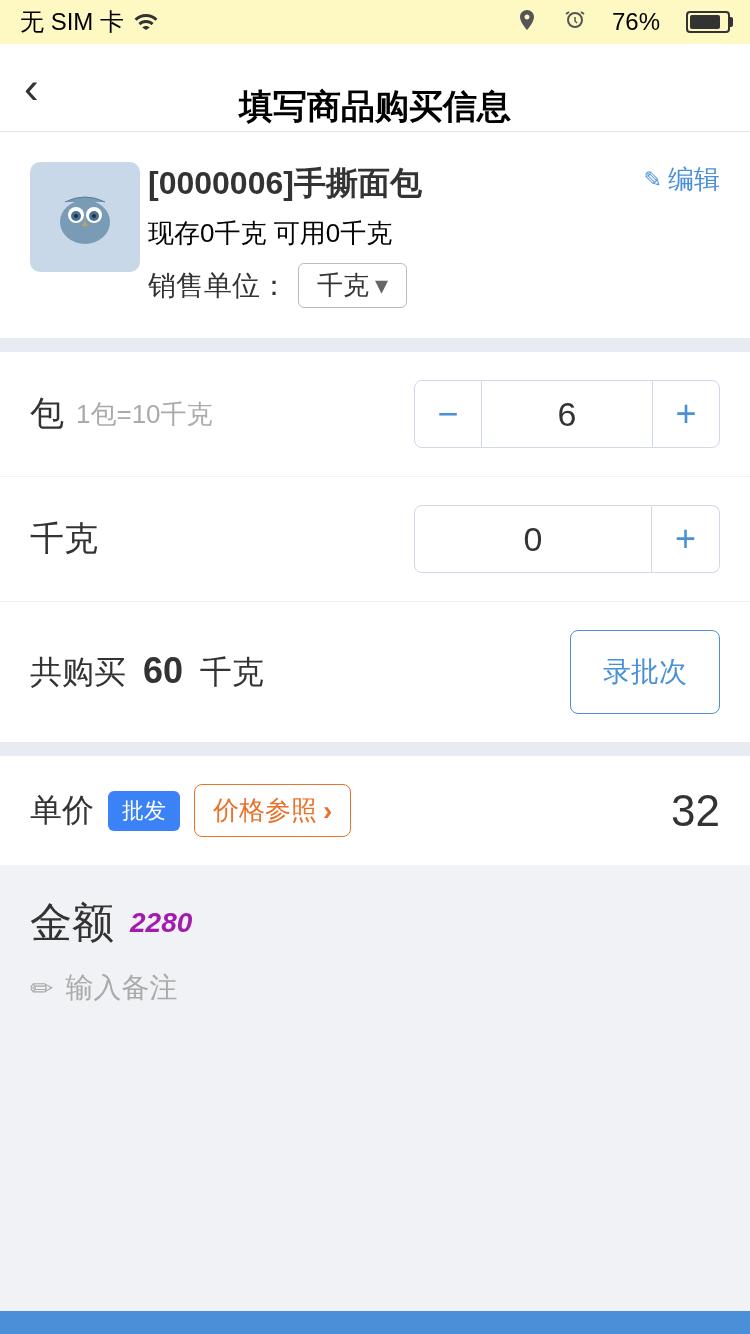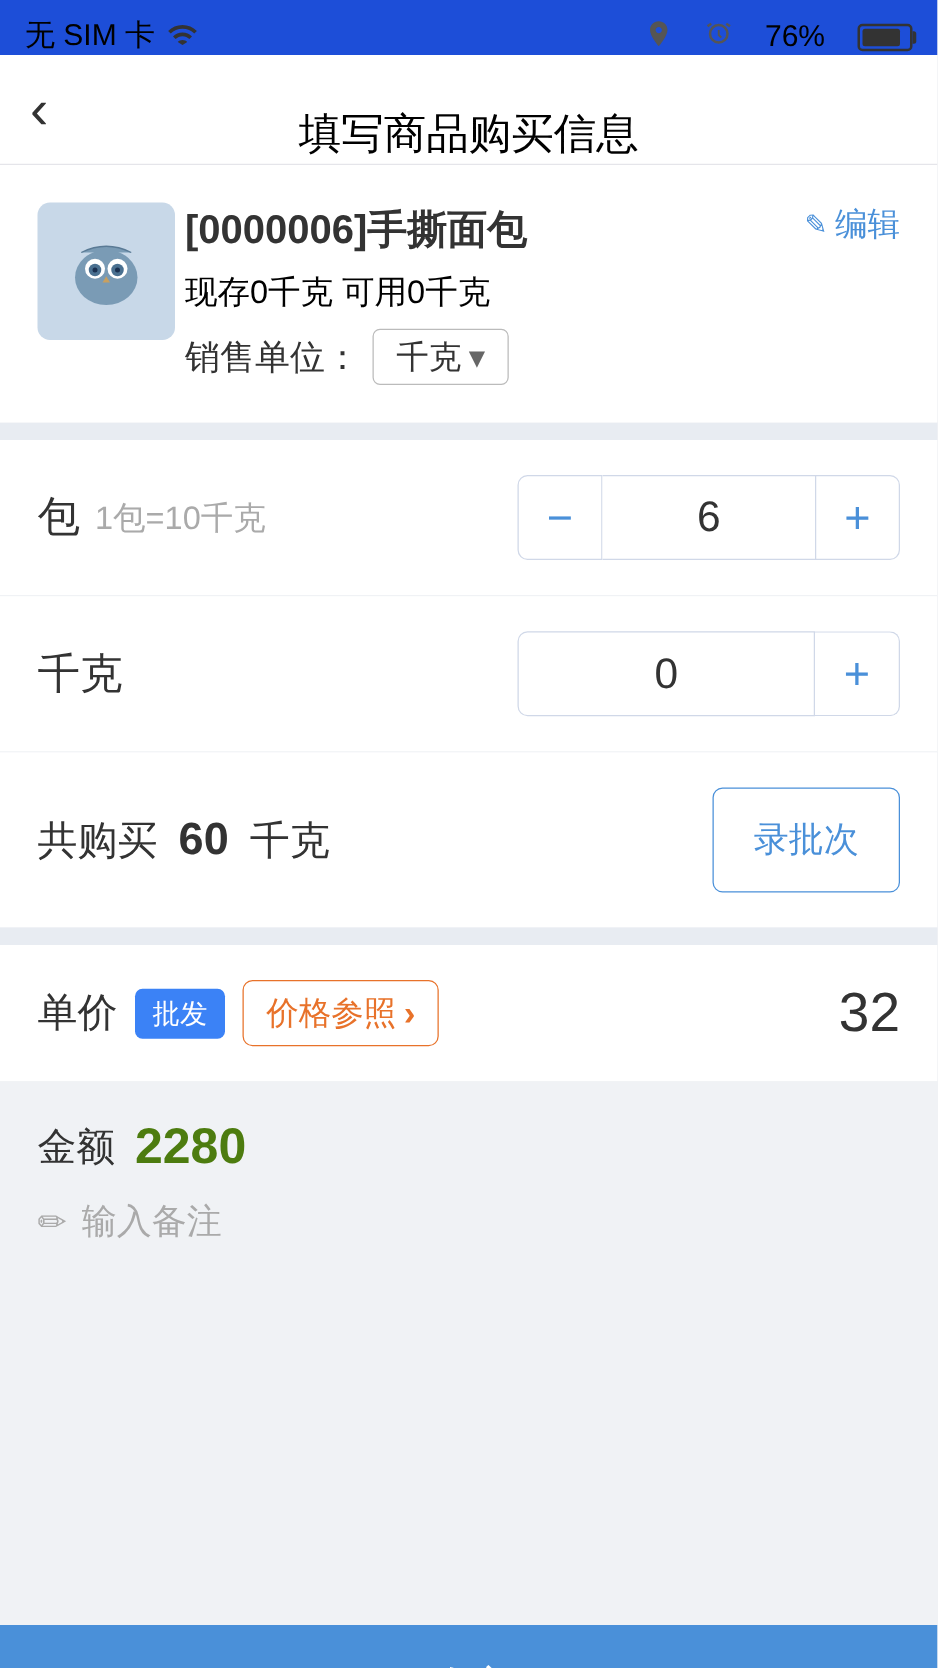--- a/index.html
+++ b/index.html
@@ -9,21 +9,21 @@
       min-height: 1334px;
       font-family: -apple-system, "PingFang SC", "Helvetica Neue", sans-serif;
       background: #f0f2f5;
       display: flex;
       flex-direction: column;
     }
   </style>
 </head>
 <body>
 
-<div style="background:#1d4ed8; height:44px; display:flex; align-items:flex-end; justify-content:space-between; padding:0 20px; position:relative;">
+<div style="background:#fef9c3; height:44px; display:flex; align-items:center; justify-content:space-between; padding:0 20px; position:relative;">
   <div style="display:flex;align-items:center;gap:8px;font-size:24px;font-weight:500;">
     <span>无 SIM 卡</span>
     <span>
       <svg width="28" height="22" viewBox="0 0 28 22">
           <path d="M14 6C9.5 6 5.5 7.8 2.5 10.7l2.1 2.1C6.9 10.5 10.3 9 14 9s7.1 1.5 9.4 3.8l2.1-2.1C22.5 7.8 18.5 6 14 6zm0 6c-3 0-5.6 1.2-7.6 3.1l2.1 2.1C9.9 15.9 11.9 15 14 15s4.1.9 5.5 2.2l2.1-2.1C19.6 13.2 17 12 14 12zm0 6c-1.5 0-2.8.6-3.8 1.5L14 22l3.8-2.5C16.8 18.6 15.5 18 14 18z" fill="#333"></path>
         </svg>
     </span>
   </div>
   <div style="display:flex;align-items:center;gap:26px;font-size:24px;">
     <span>
@@ -41,21 +41,21 @@
     <span style="font-size:24px;font-weight:500;">76%</span>
     <span style="width:44px;height:22px;border:2px solid #333;border-radius:4px;position:relative;display:inline-block;">
       <span style="position:absolute;left:2px;top:2px;bottom:2px;width:76%;background:#333;border-radius:2px;display:block;"></span>
       <span style="position:absolute;right:-5px;top:50%;transform:translateY(-50%);width:3px;height:10px;background:#333;border-radius:0 2px 2px 0;display:block;"></span>
     </span>
   </div>
 </div>
 
 <div style="background:#fff;height:88px;display:flex;align-items:center;justify-content:center;position:relative;border-bottom:1px solid #e5e5ea;">
   <span style="position:absolute;left:24px;font-size:44px;color:#333;line-height:1;cursor:pointer;">‹</span>
-  <span style="font-size:34px;font-weight:400;color:#000;margin-top:39px;">填写商品购买信息</span>
+  <span style="font-size:34px;font-weight:700;color:#000;margin-top:39px;">填写商品购买信息</span>
 </div>
 
 <div style="background:#fff;padding:30px;display:flex;align-items:flex-start;gap:8px;position:relative;margin-bottom:0;">
   <div style="width:110px;height:110px;background:#c8d8e8;border-radius:10px;display:flex;align-items:center;justify-content:center;flex-shrink:0;">
     <svg width="70" height="60" viewBox="0 0 70 60">
       <ellipse cx="35" cy="35" rx="25" ry="22" fill="#7a9bb5"></ellipse>
       <circle cx="26" cy="28" r="8" fill="white"></circle>
       <circle cx="44" cy="28" r="8" fill="white"></circle>
       <circle cx="26" cy="29" r="5" fill="#4a7090"></circle>
       <circle cx="44" cy="29" r="5" fill="#4a7090"></circle>
@@ -126,22 +126,22 @@
     <button style="border:1.5px solid #e8722a;border-radius:8px;padding:8px 18px;font-size:26px;color:#e8722a;background:#fff;display:flex;align-items:center;gap:6px;cursor:pointer;outline:none;">
       <span>价格参照</span>
       <span style="font-size:28px;font-weight:600;">›</span>
     </button>
   </div>
   <span style="font-size:44px;color:#333;font-weight:500;">32</span>
 </div>
 
 <div style="background:#f0f2f5;padding:30px 30px 24px;">
   <div style="display:flex;align-items:center;gap:16px;margin-bottom:18px;">
-    <span style="font-size:31px;color:#333;font-weight:500;">金额</span>
-    <span style="font-size:40px;color:#4d7c0f;font-weight:600;">2280</span>
+    <span style="font-size:42px;color:#333;font-weight:500;">金额</span>
+    <span style="font-size:28px;color:#a21caf;font-weight:600;font-style:italic;">2280</span>
   </div>
   <div style="display:flex;align-items:center;gap:12px;">
     <span style="color:#aaa;font-size:28px;">✏</span>
     <span style="font-size:28px;color:#aaa;cursor:text;">输入备注</span>
   </div>
 </div>
 
 <div style="flex:1;background:#f0f2f5;min-height:280px;"></div>
 
 <div style="background:#4a90d9;height:100px;display:flex;align-items:center;justify-content:center;cursor:pointer;">

